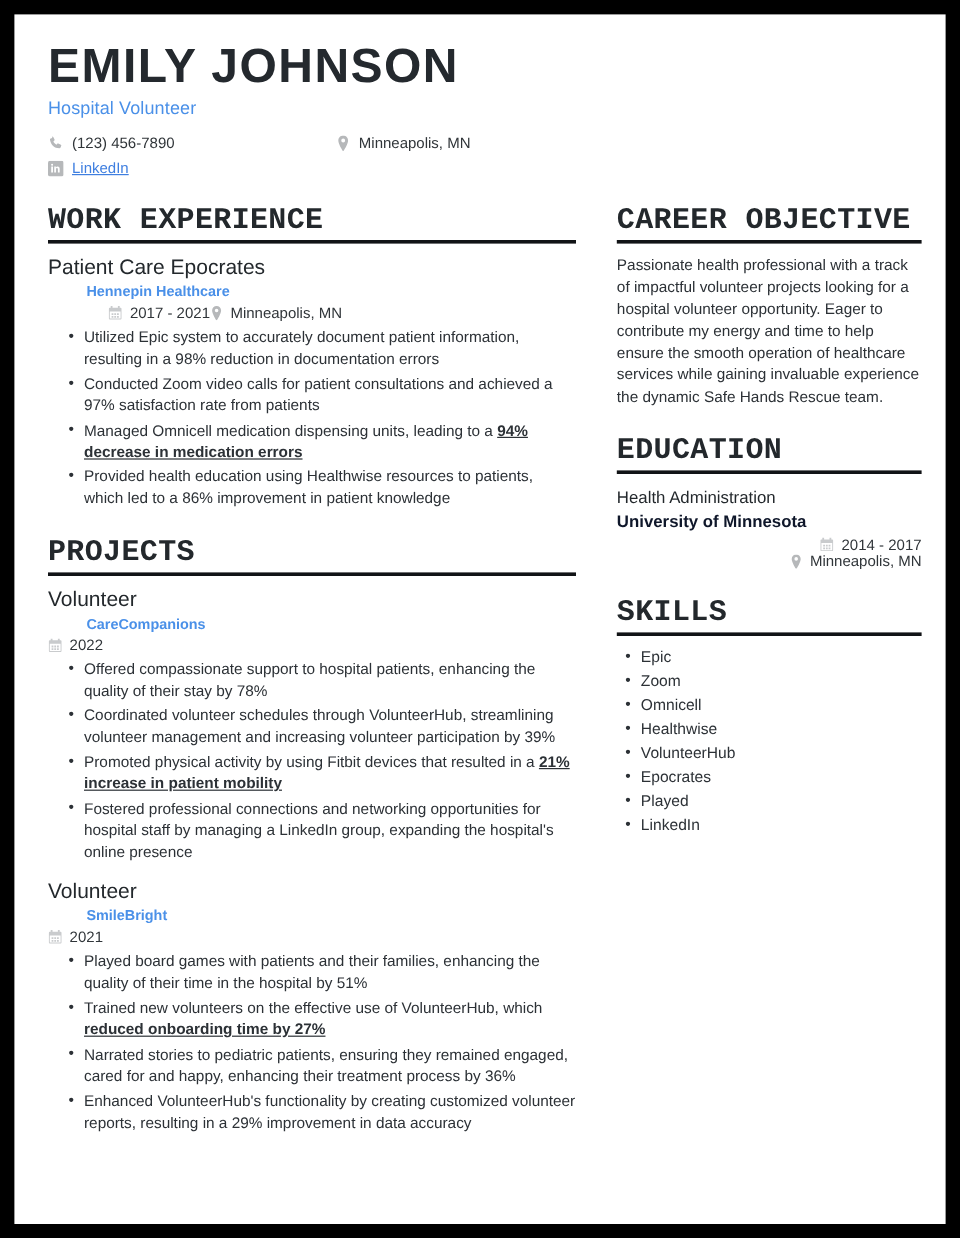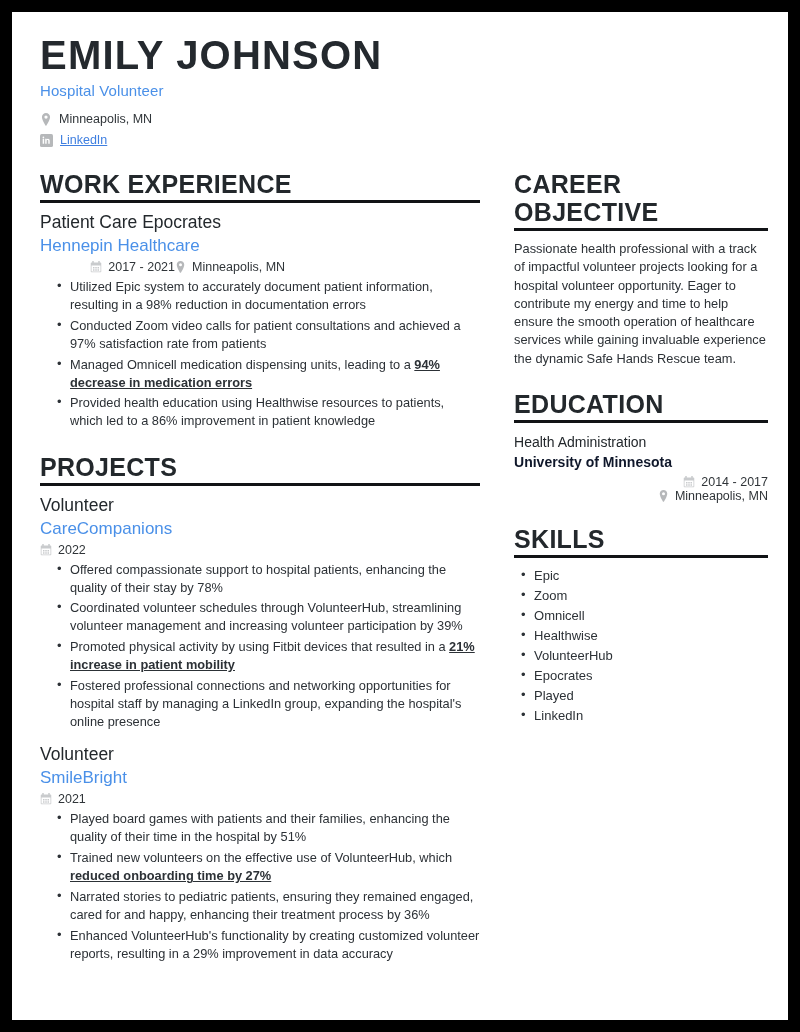--- a/index.html
+++ b/index.html
@@ -100,41 +100,43 @@
   }
 
   .section { margin-bottom: 22px; }
   .section-title {
     font-size: 25px;
     font-weight: bold;
     letter-spacing: 0.3px;
     color: #23282c;
     margin: 0 0 1px 0;
     line-height: 1.12;
+    font-family: Liberation Mono, monospace;
   }
   .section-rule {
     border: 0;
     border-top: 3px solid #111316;
     margin: 2px 0 9px 0;
     width: 100%;
   }
 
   
   .entry { margin-bottom: 13px; }
   .entry-title {
     font-size: 17.5px;
     color: #23282c;
     line-height: 1.25;
     margin-bottom: 2px;
   }
   .entry-org {
-    font-size: 17px;
-    font-weight: normal;
+    font-size: 12px;
+    font-weight: bold;
     color: #4a90e8;
     margin-bottom: 4px;
+    margin-left: 32px;
   }
   .entry-meta {
     display: flex;
     align-items: center;
     margin-bottom: 4px;
   }
   .meta-item {
     display: flex;
     align-items: center;
     font-size: 12.5px;
@@ -213,20 +215,28 @@
 
 <div class="page-frame">
 <div class="page">
 
   <div class="header">
     <h1 class="name">EMILY JOHNSON</h1>
     <div class="job-title">Hospital Volunteer</div>
 
     <div class="contact-row">
 
+      <div class="contact-item phone">
+        <span class="icn icn-grey">
+          <svg width="13" height="13" viewBox="0 0 16 16">
+                <path d="M4.3 1.1c.4-.2.9 0 1.1.4l1.3 2.6c.2.4.1.9-.3 1.2l-.9.7c.6 1.4 1.8 2.6 3.2 3.3l.7-.9c.3-.4.8-.5 1.2-.3l2.6 1.3c.4.2.6.7.4 1.1l-.7 1.7c-.2.5-.7.8-1.2.8C6.4 13 3 9.6 2 4.3c-.1-.5.2-1 .7-1.2l1.6-.7z"></path>
+              </svg>
+        </span>
+        <span class="ctext">(123) 456-7890</span>
+      </div>
 
       <div class="contact-item location">
         <span class="icn icn-grey">
           <svg width="12" height="13" viewBox="0 0 12 16">
                 <path d="M6 0C3.2 0 1 2.2 1 5c0 3.6 4.3 10.3 4.5 10.6.2.3.7.3.9 0C6.7 15.3 11 8.6 11 5c0-2.8-2.2-5-5-5zm0 7a2 2 0 1 1 0-4 2 2 0 0 1 0 4z"></path>
               </svg>
         </span>
         <span class="ctext">Minneapolis, MN</span>
       </div>
     </div>

